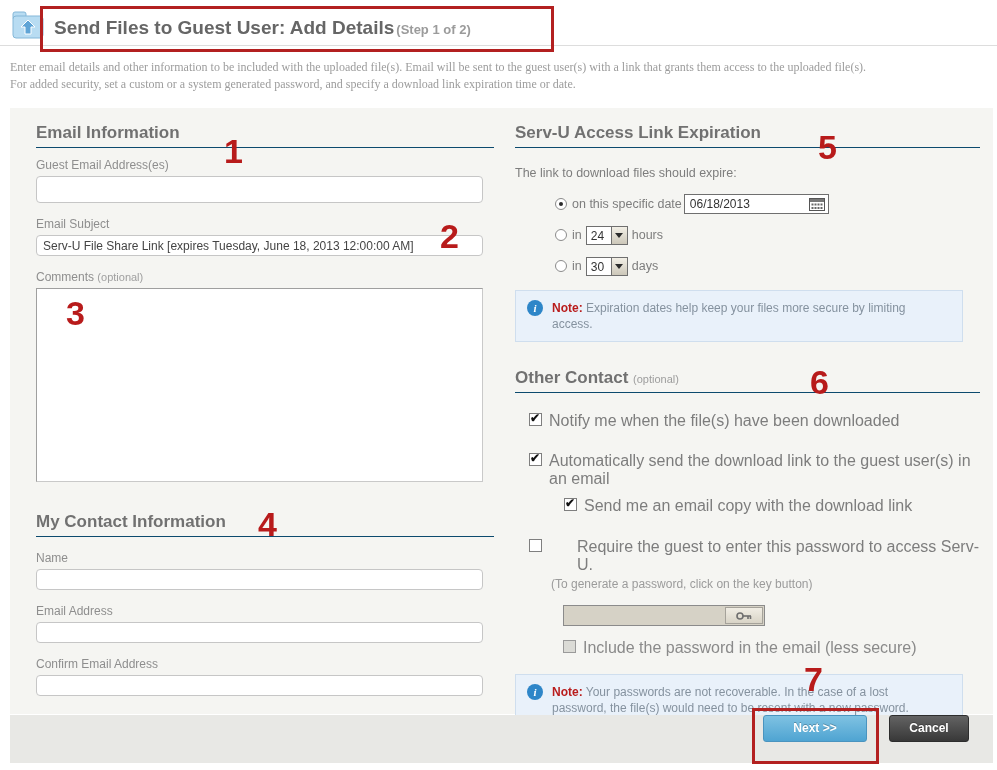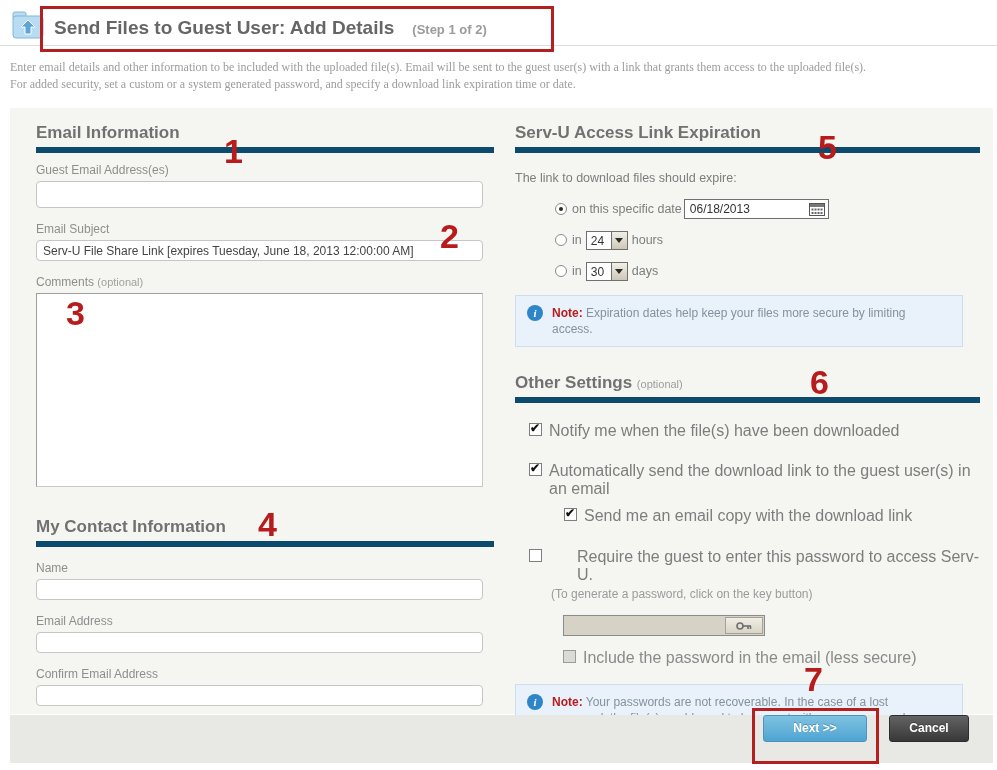--- a/index.html
+++ b/index.html
@@ -4,29 +4,29 @@
 <style>
   * { margin:0; padding:0; box-sizing:border-box; }
   html,body { background:#fff; }
   body { font-family:"Liberation Sans", sans-serif; }
   .stage { position:relative; width:997px; height:770px; background:#fff; overflow:hidden; }
 
   
   .header-rule { position:absolute; left:0; top:45px; width:997px; height:1px; background:#ddd; }
   .app-icon { position:absolute; left:12px; top:10px; width:32px; height:30px; }
   .page-title { position:absolute; left:54px; top:17px; font-size:19px; font-weight:bold; color:#666; white-space:nowrap; }
-  .page-step { font-size:13px; font-weight:bold; color:#9b9b9b; margin-left:18px; }
+  .page-step { font-size:13px; font-weight:bold; color:#9b9b9b; margin-left:2px; }
   .description { position:absolute; left:10px; top:59px; width:982px; font-size:12px; color:#9c9c9c; line-height:17px;font-family:Liberation Serif, serif; }
 
   
   .panel { position:absolute; left:10px; top:108px; width:983px; height:606px; background:#f5f5f2; }
   .col-left  { position:absolute; left:26px; top:0; width:458px; }
   .col-right { position:absolute; left:505px; top:0; width:465px; }
 
-  h2.section { font-size:17px; font-weight:bold; color:#717171; margin-top:15px; padding-bottom:4px; border-bottom:6px solid #0c4a6e; }
+  h2.section { font-size:17px; font-weight:bold; color:#717171; margin-top:15px; padding-bottom:4px; border-bottom:1px solid #0c4a6e; }
   h2.section .opt { font-size:11px; font-weight:normal; color:#9d9d9d; }
   .field-label { font-size:12px; color:#8e8e8e; margin:14px 0 4px 0; }
   .field-label .opt { font-size:11px; color:#a0a0a0; }
   .field-label.first { margin-top:10px; }
 
   input.text { width:447px; border:1px solid #c6c6c6; border-radius:4px; background:#fff; font-family:"Liberation Sans",sans-serif; font-size:12px; color:#444; padding:2px 6px; height:21px; }
   input.text.tall { height:27px; }
   textarea.comments { width:447px; height:194px; border:1px solid #9f9f9f; border-right-color:#c9c9c9; border-bottom-color:#c9c9c9; background:#fff; resize:none; font-family:"Liberation Sans",sans-serif; font-size:12px; color:#444; }
 
   
@@ -166,21 +166,21 @@
           </span>
           <span>days</span>
         </div>
       </div>
 
       <div class="note">
         <span class="info-icon">i</span>
         <span class="note-text"><b>Note:</b> <span>Expiration dates help keep your files more secure by limiting access.</span></span>
       </div>
 
-      <h2 class="section" style="margin-top:26px;"><span>Other Settings</span> <span class="opt">(optional)</span></h2>
+      <h2 class="section" style="margin-top:26px;"><span>Other Contact</span> <span class="opt">(optional)</span></h2>
 
       <div class="cb-row" style="margin-top:19px;">
         <span class="checkbox checked"></span>
         <span>Notify me when the file(s) have been downloaded</span>
       </div>
 
       <div class="cb-row" style="margin-top:22px;">
         <span class="checkbox checked"></span>
         <span>Automatically send the download link to the guest user(s) in an email</span>
       </div>

